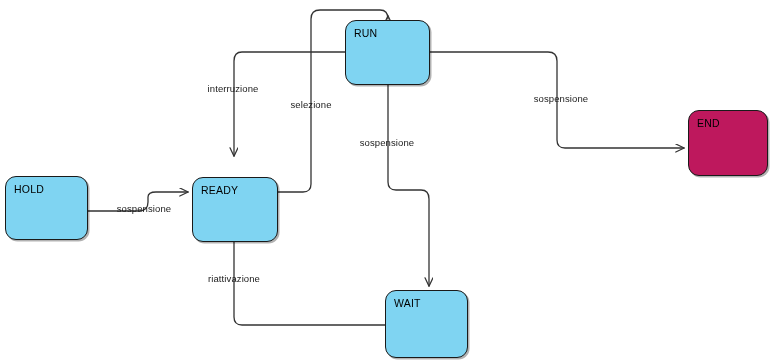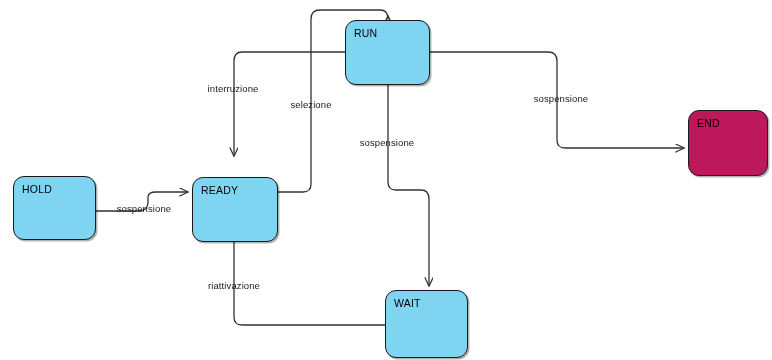--- a/index.html
+++ b/index.html
@@ -64,38 +64,38 @@
         <path d="M 88 211 L 139 211 Q 148 211 148 202 L 148 197 Q 148 192 156 192 L 188 192" fill="none" stroke="#333333" stroke-width="1.3" stroke-linecap="round" stroke-linejoin="round" marker-end="url(#arrowopen)"></path>
         <path d="M 278 192 L 303 192 Q 311 192 311 184 L 311 19 Q 311 10 320 10 L 380 10 Q 388 10 388 19 L 388 16" fill="none" stroke="#333333" stroke-width="1.3" stroke-linecap="round" stroke-linejoin="round" marker-end="url(#arrowopen)"></path>
         <path d="M 345 52 L 242 52 Q 234 52 234 61 L 234 156" fill="none" stroke="#333333" stroke-width="1.3" stroke-linecap="round" stroke-linejoin="round" marker-end="url(#arrowopen)"></path>
         <path d="M 388 85 L 388 182 Q 388 190 396 190 L 421 190 Q 429 190 429 199 L 429 286" fill="none" stroke="#333333" stroke-width="1.3" stroke-linecap="round" stroke-linejoin="round" marker-end="url(#arrowopen)"></path>
         <path d="M 385 325 L 242 325 Q 234 325 234 317 L 234 229" fill="none" stroke="#333333" stroke-width="1.3" stroke-linecap="round" stroke-linejoin="round" marker-end="url(#arrowopen)"></path>
         <path d="M 430 52 L 548 52 Q 557 52 557 61 L 557 140 Q 557 148 565 148 L 684 148" fill="none" stroke="#333333" stroke-width="1.3" stroke-linecap="round" stroke-linejoin="round" marker-end="url(#arrowopen)"></path>
       </g>
   </svg>
 
   <div id="nodes">
-      <div class="state-node" style="left: 5px; top: 176px; width: 83px; height: 64px; background: rgb(127, 212, 242); border-color: rgb(26, 26, 26); margin-left: 8px;">
+      <div class="state-node" style="left: 5px; top: 176px; width: 83px; height: 64px; background: rgb(127, 212, 242); border-color: rgb(26, 26, 26);">
         <span class="state-label">HOLD</span>
       </div>
       <div class="state-node" style="left: 192px; top: 160px; width: 86px; height: 65px; background: rgb(127, 212, 242); border-color: rgb(26, 26, 26); margin-top: 17px;">
         <span class="state-label">READY</span>
       </div>
       <div class="state-node" style="left: 345px; top: 20px; width: 85px; height: 65px; background: rgb(127, 212, 242); border-color: rgb(26, 26, 26);">
         <span class="state-label">RUN</span>
       </div>
       <div class="state-node" style="left: 385px; top: 290px; width: 83px; height: 68px; background: rgb(127, 212, 242); border-color: rgb(26, 26, 26);">
         <span class="state-label">WAIT</span>
       </div>
       <div class="state-node" style="left: 688px; top: 110px; width: 80px; height: 66px; background: #be185d; border-color: rgb(26, 26, 26);">
         <span class="state-label">END</span>
       </div>
     </div>
   <div id="labels">
       <div class="edge-label" style="left: 144px; top: 208px;">sospensione</div>
       <div class="edge-label" style="left: 311px; top: 104px;">selezione</div>
       <div class="edge-label" style="left: 233px; top: 88px;">interruzione</div>
       <div class="edge-label" style="left: 387px; top: 142px;">sospensione</div>
-      <div class="edge-label" style="left: 234px; top: 285px; text-align: right;">riattivazione</div>
+      <div class="edge-label" style="left: 234px; top: 278px; text-align: right;">riattivazione</div>
       <div class="edge-label" style="left: 561px; top: 98px;">sospensione</div>
     </div>
 
 </div>
 
 </body></html>

